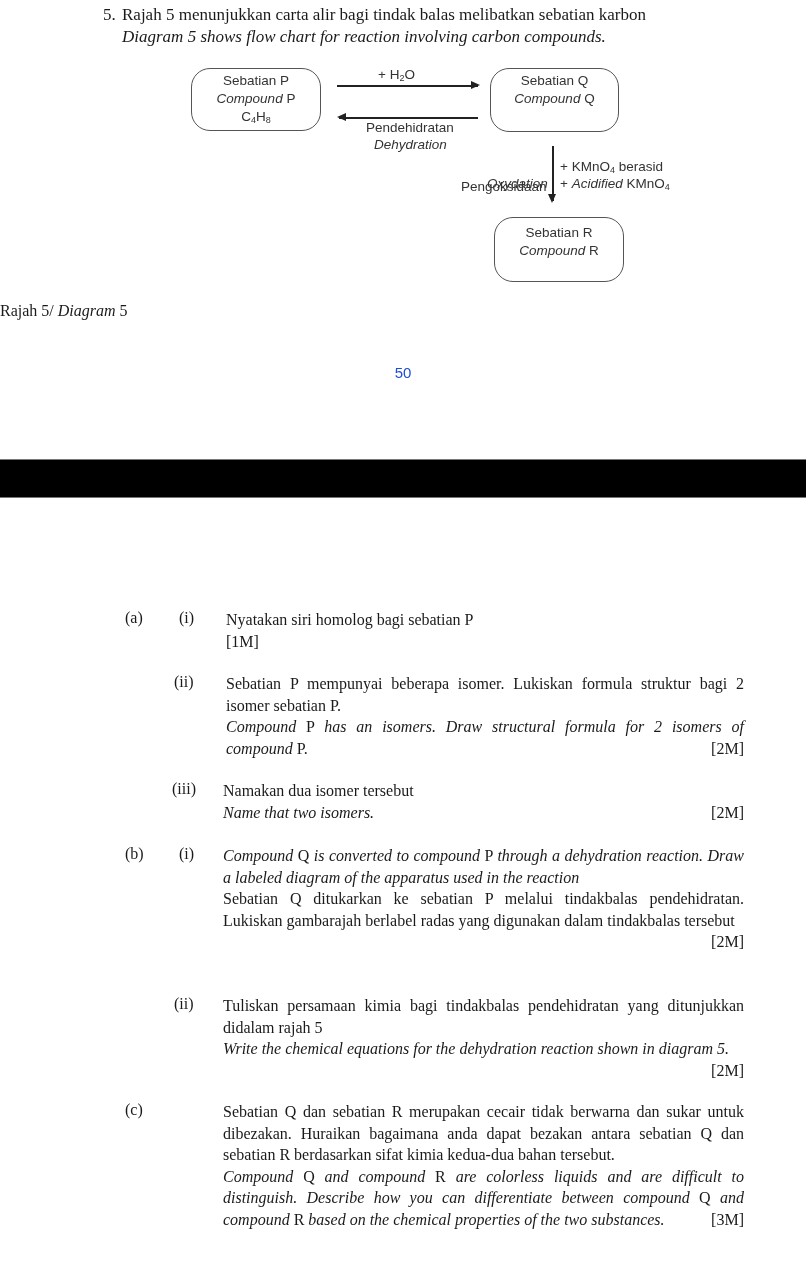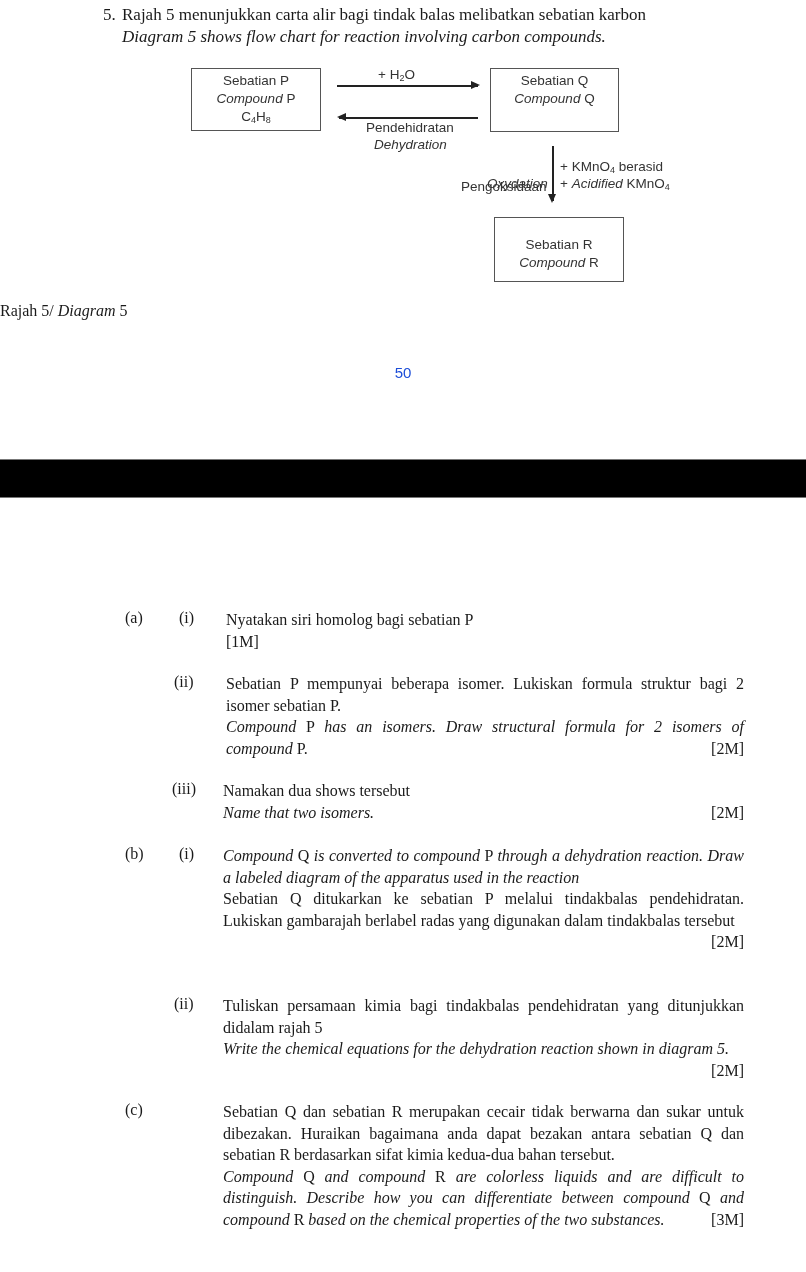--- a/index.html
+++ b/index.html
@@ -1,18 +1,18 @@
 <!DOCTYPE html>
 <html><head>
 <meta charset="utf-8">
 <style>
   html, body { margin: 0; padding: 0; background: #ffffff; }
   body { width: 806px; height: 1272px; position: relative; overflow: hidden; color: #1a1a1a; }
   .serif { font-family: "Liberation Serif", "DejaVu Serif", serif; }
-  .sans { font-family: "Liberation Sans", "DejaVu Sans", sans-serif; }
+  .sans { font-family: "Liberation Sans", "DejaVu Sans", sans-serif; border-radius: 19px; }
   .abs { position: absolute; }
   .it { font-style: italic; }
 
   
   .qnum { left: 103px; top: 5px; font-size: 17px; }
   .qline { left: 122px; font-size: 17px; white-space: nowrap; }
 
   
   .box { position: absolute; border: 1.5px solid #555; background: #fff; box-sizing: border-box;
          text-align: center; font-size: 13.5px; line-height: 18px; color: #333; padding-top: 3px; }
@@ -52,21 +52,21 @@
     <div>Sebatian P</div>
     <div><span class="it">Compound</span><span> P</span></div>
     <div><span>C</span><sub>4</sub><span>H</span><sub>8</sub></div>
   </div>
 
   <div class="box sans" style="left:490px; top:68px; width:129px; height:64px;">
     <div>Sebatian Q</div>
     <div><span class="it">Compound</span><span> Q</span></div>
   </div>
 
-  <div class="box sans" style="left:494px; top:217px; width:130px; height:65px; padding-top:18px;">
+  <div class="box sans" style="left:494px; top:217px; width:130px; height:65px; padding-top:6px;">
     <div>Sebatian R</div>
     <div><span class="it">Compound</span><span> R</span></div>
   </div>
 
   <div class="dlabel sans" style="left:378px; top:66px;"><span>+ H</span><sub>2</sub><span>O</span></div>
   <div class="arrow-h right" style="left:337px; top:85px; width:141px;"></div>
 
   <div class="arrow-h left" style="left:339px; top:117px; width:139px;"></div>
   <div class="dlabel sans" style="left:366px; top:119px;">Pendehidratan</div>
   <div class="dlabel sans it" style="left:374px; top:136px;">Dehydration</div>
@@ -94,21 +94,21 @@
 </div>
 
 <div class="lbl serif" style="left:174px; top:673px;">(ii)</div>
 <div class="para serif" style="top:673px; left:226px; width:518px;">
   <p>Sebatian P mempunyai beberapa isomer. Lukiskan formula struktur bagi 2 isomer sebatian P.</p>
   <p><span class="it">Compound</span><span> P </span><span class="it">has an isomers. Draw structural formula for 2 isomers of compound</span><span> P.</span><span class="mark">[2M]</span></p>
 </div>
 
 <div class="lbl serif" style="left:172px; top:780px;">(iii)</div>
 <div class="para serif" style="top:780px; left:223px; width:521px;">
-  <p>Namakan dua shows tersebut</p>
+  <p>Namakan dua isomer tersebut</p>
   <p class="line-flex">
       <span class="it">Name that two isomers.</span>
       <span>[2M]</span>
     </p>
 </div>
 
 <div class="lbl serif" style="left:125px; top:845px;">(b)</div>
 <div class="lbl serif" style="left:179px; top:845px;">(i)</div>
 <div class="para serif" style="top:845px;">
   <p><span class="it">Compound</span><span> Q </span><span class="it">is converted to compound</span><span> P </span><span class="it">through a dehydration reaction. Draw a labeled diagram of the apparatus used in the reaction</span></p>

